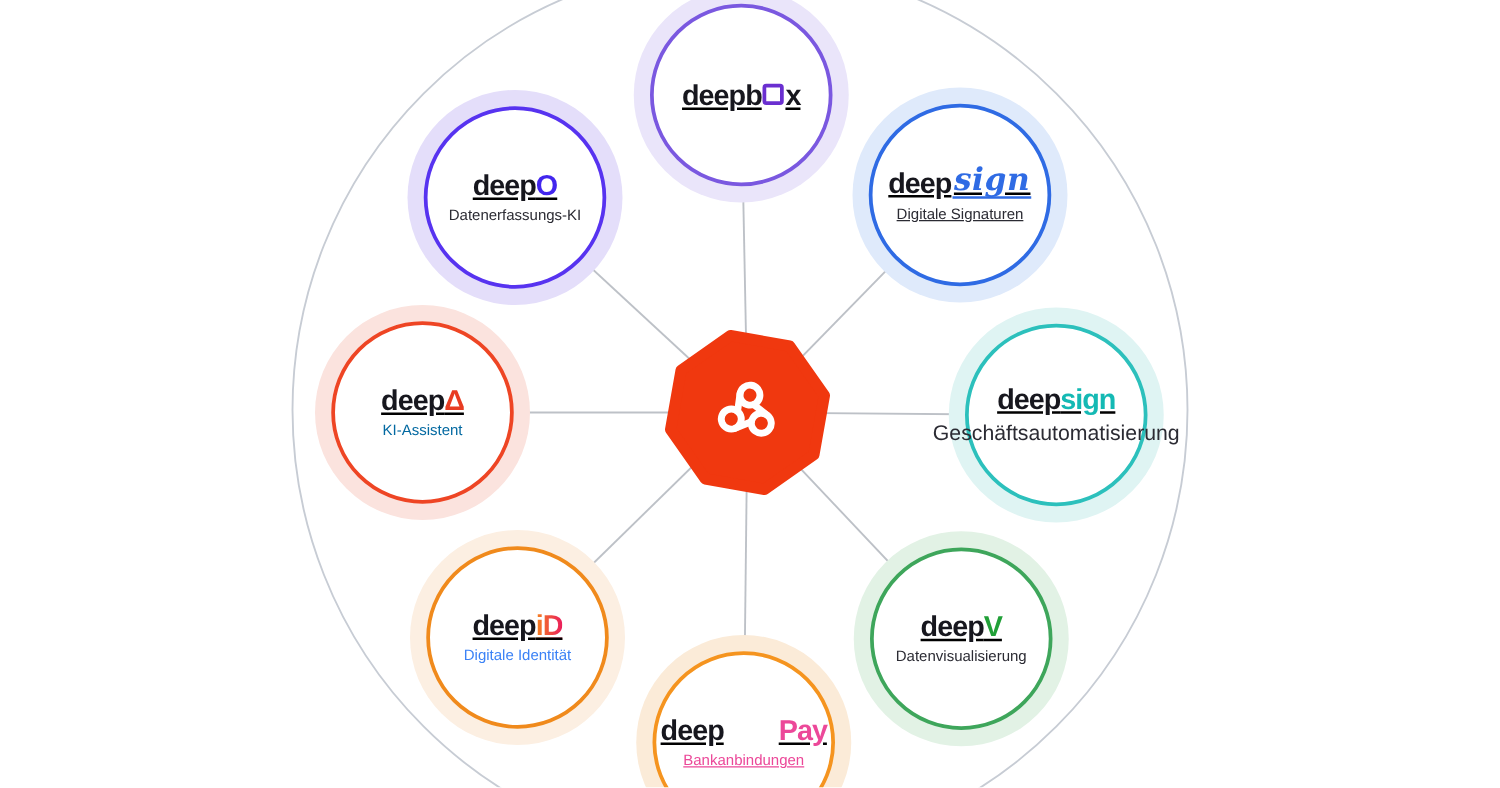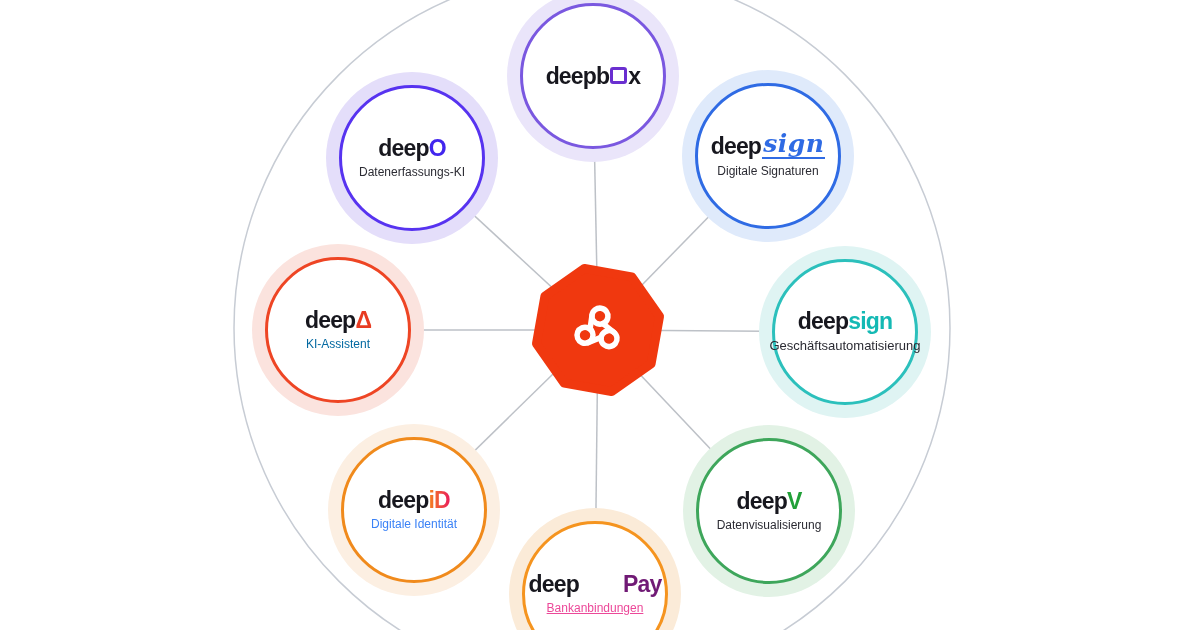--- a/index.html
+++ b/index.html
@@ -10,40 +10,40 @@
   .bg{position:absolute;inset:0;width:1200px;height:630px;}
   .node{
     position:absolute;width:140px;height:140px;border-radius:50%;
     background:#fff;border:3px solid #999;
     box-shadow:0 0 0 13px var(--halo, transparent);
     display:flex;flex-direction:column;align-items:center;justify-content:center;
     text-align:center;z-index:2;
   }
   .brand{
     font-size:23px;font-weight:700;letter-spacing:-0.8px;line-height:1.05;
-    white-space:nowrap;display:flex;align-items:center;justify-content:space-between;
+    white-space:nowrap;display:flex;align-items:center;justify-content:space-between;text-decoration:underline;
   }
   .subtitle{
     font-size:12px;line-height:1.25;margin-top:5px;max-width:126px;
   }
   .accent{font-weight:700;}
   .accent.script{
     font-family:"DejaVu Serif", serif;font-style:italic;font-weight:700;
     font-size:25px;letter-spacing:0.5px;border-bottom:2.5px solid;
     line-height:0.9;padding:0 1px 1px 1px;margin-left:1px;
   }
   .accent.gradient{
     background:linear-gradient(90deg, var(--g1,#F5821F), var(--g2,#EA1C5D));
     -webkit-background-clip:text;background-clip:text;color:transparent;
   }
   .glyph-box{
     display:inline-block;width:11px;height:11px;border:3.5px solid #6A2FD0;
     border-radius:3px;margin:0 1px;
   }
-  .nowrap{white-space:nowrap;max-width:none;font-size:13px;}
+  .nowrap{white-space:nowrap;max-width:none;font-size:17px;}
   
   .node-deepbox {left:520px;top:3px;}
   .node-deepo   {left:339px;top:85px;}
   .node-deepsign{left:695px;top:83px;}
   .node-deepa   {left:265px;top:257px;}
   .node-deepflow{left:772px;top:259px;}
   .node-deepid  {left:341px;top:437px;}
   .node-deepv   {left:696px;top:438px;}
   .node-deeppay {left:522px;top:521px;}
 </style>
@@ -105,21 +105,21 @@
         <span class="accent" style="color: rgb(66, 38, 238);">O</span>
     </div>
     <div class="subtitle" style="color: rgb(43, 43, 51);">Datenerfassungs-KI</div>
   </div>
 
   <div class="node node-deepsign" style="border-color: rgb(47, 107, 228); --halo: #DFEAFB;">
     <div class="brand">
       <span style="color: rgb(23, 23, 30);">deep</span>
         <span class="accent script" style="color: rgb(47, 107, 228); border-color: rgb(47, 107, 228);">sign</span>
     </div>
-    <div class="subtitle" style="color: rgb(43, 43, 51);">Digitale Signaturen</div>
+    <div class="subtitle" style="color: rgb(43, 43, 51); text-decoration: underline;">Digitale Signaturen</div>
   </div>
 
   <div class="node node-deepa" style="border-color: rgb(238, 69, 36); --halo: #FBE3DE;">
     <div class="brand">
       <span style="color: rgb(23, 23, 30);">deep</span>
         <span class="accent" style="color: rgb(232, 60, 34);">Δ</span>
     </div>
     <div class="subtitle" style="color: #0369a1;">KI-Assistent</div>
   </div>
 
@@ -143,18 +143,18 @@
     <div class="brand">
       <span style="color: rgb(23, 23, 30);">deep</span>
         <span class="accent" style="color: rgb(33, 160, 56);">V</span>
     </div>
     <div class="subtitle" style="color: rgb(43, 43, 51); text-align: center;">Datenvisualisierung</div>
   </div>
 
   <div class="node node-deeppay" style="border-color: rgb(245, 148, 31); --halo: #FBEBD8;">
     <div class="brand">
       <span style="color: rgb(23, 23, 30);">deep</span>
-        <span class="accent" style="color: #701a75; margin-left: 44px;">Pay</span>
+        <span class="accent" style="color: #ec4899; margin-left: 44px;">Pay</span>
     </div>
     <div class="subtitle" style="color: #ec4899; text-decoration: underline;">Bankanbindungen</div>
   </div>
 
 </div>
 
 </body></html>

